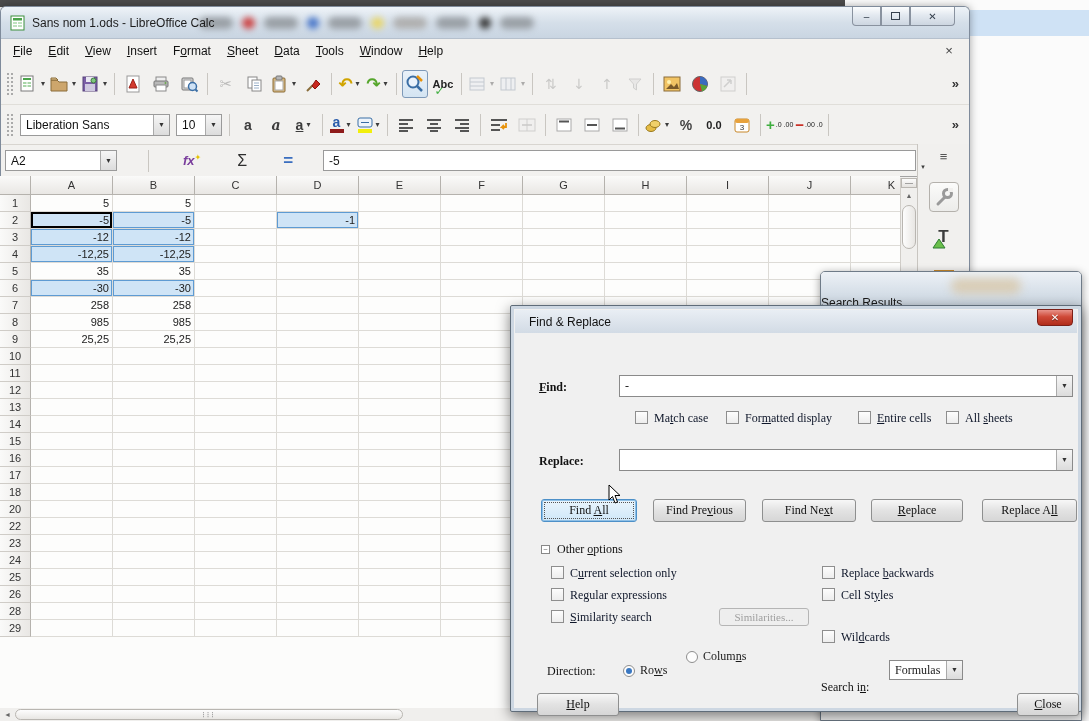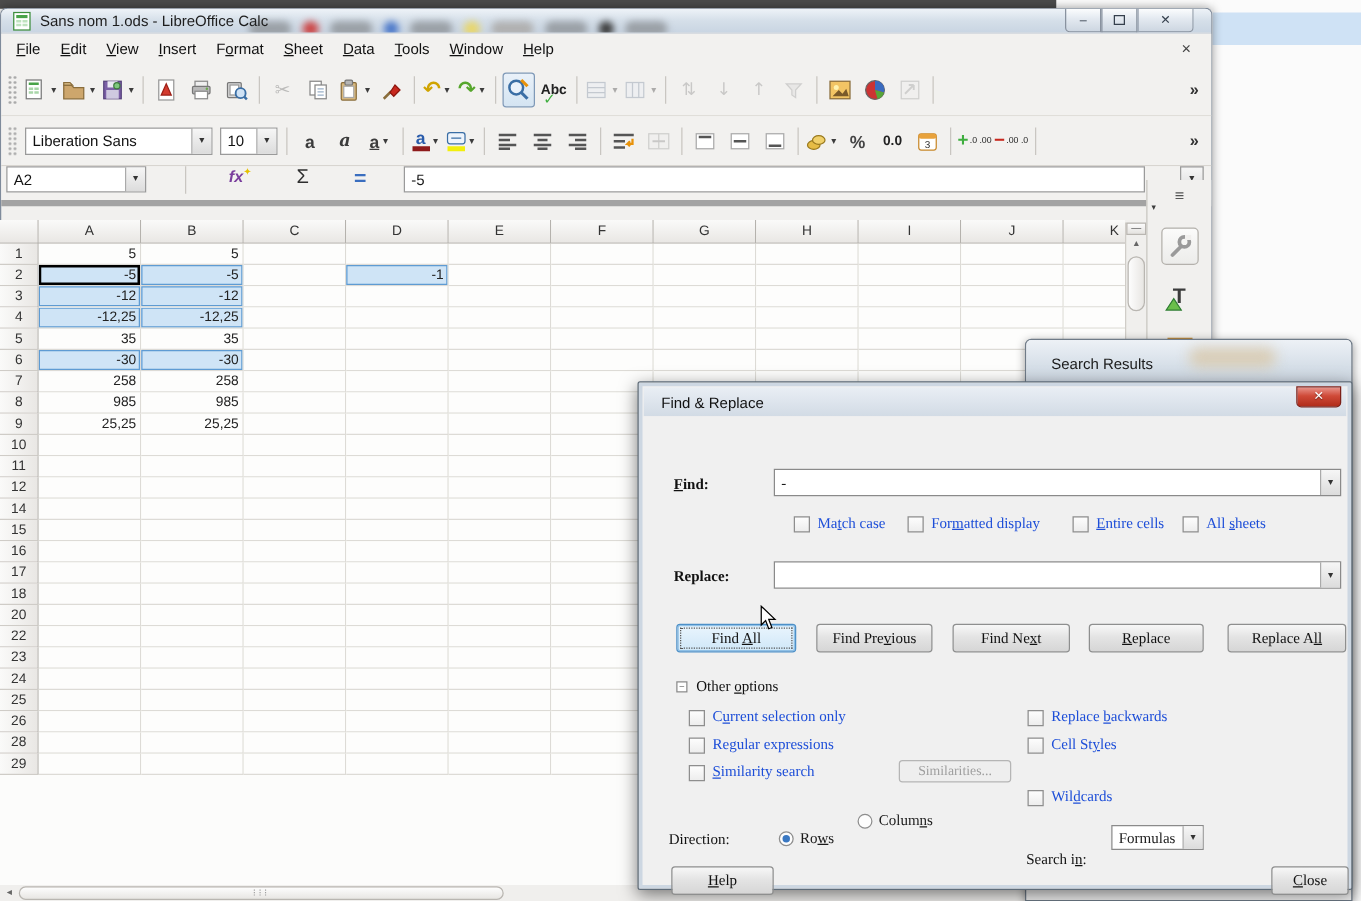--- a/index.html
+++ b/index.html
@@ -10,21 +10,21 @@
   
   .bg-dark-strip { position:absolute; left:0; top:0; width:845px; height:7px; background:#4c4c4c; }
   .bg-right { position:absolute; left:970px; top:0; width:119px; height:721px; background:#fbfbfb; }
   .bg-right .blue-strip { position:absolute; left:0; top:10px; width:119px; height:26px; background:#cfe2f5; }
 
   
   .app-window { position:absolute; left:0; top:6px; width:970px; height:715px;
     border:1px solid #7f8b9b; border-bottom:none; border-radius:6px 6px 0 0;
     background:#f1f0ee; box-shadow:0 0 8px rgba(0,0,0,.35); }
 
-  .titlebar { position:relative; height:20px; border-radius:5px 5px 0 0; overflow:hidden;
+  .titlebar { position:relative; height:32px; border-radius:5px 5px 0 0; overflow:hidden;
     background:linear-gradient(#eef3f8,#d5dfe9 50%,#c9d5e2); border-bottom:1px solid #b5c0cd;
     display:flex; align-items:center;text-align:right; }
   .titlebar .doc-icon { width:16px; height:16px; margin:0 6px 0 9px; position:relative; flex:none; }
   .titlebar .doc-icon svg { display:block; }
   .titlebar .title-text { font-size:12px; color:#1d1d1d; white-space:nowrap; z-index:2; }
   .blobs { position:absolute; left:198px; top:7px; height:18px; display:flex; align-items:center; gap:9px; filter:blur(3px); z-index:1; }
   .blob { height:12px; border-radius:6px; }
 
   .win-controls { position:absolute; right:14px; top:0; display:flex; z-index:3; }
   .win-btn { width:29px; height:19px; border:1px solid #89929f; border-top:none;
@@ -65,21 +65,21 @@
   .numfmt { font-size:11px; font-weight:bold; color:#222; }
   .decimals { display:flex; align-items:center; }
   .dec-sign { font-size:15px; font-weight:bold; }
   .dec-txt { font-size:7px; line-height:7px; color:#222; text-align:left; margin-left:1px; }
 
   .combo { height:22px; background:#fff; border:1px solid #9a9a9a; display:flex; align-items:center; margin:0 3px; }
   .combo .combo-text { padding:0 5px; flex:1; font-size:12px; color:#111; white-space:nowrap; overflow:hidden; }
   .combo-arrow { width:16px; height:100%; border-left:1px solid #aaa; background:linear-gradient(#f6f6f6,#dcdcdc); display:flex; align-items:center; justify-content:center; font-size:7px; color:#333; }
 
   
-  .formulabar { height:32px; background:#f2f1ef; display:flex; align-items:flex-start; border-bottom:5px solid #a3a3a3; position:relative;gap:24px; }
+  .formulabar { height:32px; background:#f2f1ef; display:flex; align-items:center; border-bottom:1px solid #a3a3a3; position:relative;gap:24px; }
   .namebox { width:112px; height:21px; margin-left:4px; }
   .fb-icon { margin:0 6px; }
   .fx { color:#7a3e9d; font-style:italic; font-weight:bold; font-size:13px; }
   .fx sup { color:#e5c100; font-size:8px; }
   .sigma { font-size:16px; color:#2e2e2e; }
   .equals { font-size:17px; font-weight:bold; color:#3a6ebf; }
   .formula-input { height:21px; background:#fff; border:1px solid #9a9a9a; flex:1; margin-right:4px;
     display:flex; align-items:center; padding:0 5px; font-size:12px; }
   .fb-expand { width:19px; height:21px; margin-right:6px; border:1px solid #9a9a9a; background:linear-gradient(#f6f6f6,#dcdcdc);
     display:flex; align-items:center; justify-content:center; font-size:7px; color:#333; }
@@ -116,36 +116,36 @@
   .sb-menu .caret { font-size:7px; display:block; }
   .sb-btn { width:30px; height:30px; margin:10px auto 0; display:flex; align-items:center; justify-content:center; border-radius:4px; }
   .sb-btn.framed { border:1px solid #b4b1ac; background:linear-gradient(#fbfbfa,#ececea); }
   .styles-T { font-size:17px; font-weight:bold; color:#3c3c3c; position:relative; }
   .styles-T svg { position:absolute; left:-6px; bottom:-2px; }
 
   
   .search-window { position:absolute; left:820px; top:271px; width:262px; height:450px;
     border:1px solid #6f7b88; border-radius:5px 5px 0 0; background:#f0f0f0; box-shadow:0 2px 8px rgba(0,0,0,.4); }
   .search-window .wtitle { height:39px; border-radius:4px 4px 0 0; background:linear-gradient(#edf1f6,#d6dfe8 55%,#ccd6e1);
-    display:flex; align-items:center; padding-left:20px; position:relative; overflow:hidden; border-bottom:1px solid #b8c2ce; }
+    display:flex; align-items:flex-end; padding-left:0; position:relative; overflow:hidden; border-bottom:1px solid #b8c2ce; }
   .search-window .wtitle .beige-blob { position:absolute; left:130px; top:6px; width:70px; height:16px; background:#d8c7a8; border-radius:8px; filter:blur(5px); opacity:.8; }
 
   .dialog { position:absolute; left:510px; top:305px; width:572px; height:407px;
     border:1px solid #5f6c79; background:#f0f0f0; box-shadow:inset 0 0 0 3px #cdd7e2, 0 4px 14px rgba(0,0,0,.5); border-radius:2px; }
   .dlg-title { position:absolute; left:4px; top:4px; right:4px; height:23px; background:linear-gradient(#e9eef4,#d2dbe5);
     display:flex; align-items:center; padding-left:14px; font-size:12px; color:#111; }
   .dlg-close { position:absolute; right:8px; top:3px; width:36px; height:17px; border:1px solid #7c2018; border-radius:0 0 4px 4px;
     background:linear-gradient(#e8938a,#cf4a38 45%,#b02c1a); color:#fff; font-size:10px; display:flex; align-items:center; justify-content:center;
     text-shadow:0 1px 1px rgba(0,0,0,.5); }
   .dlg-body { position:absolute; left:4px; top:27px; right:4px; bottom:4px; background:#f0f0f0;font-family:Liberation Serif, serif; }
 
   .dlg-label { position:absolute; font-size:12px; color:#111; }
   .dlg-combo { position:absolute; height:22px; background:#fff; border:1px solid #8a8a8a; display:flex; align-items:center; }
   .dlg-combo .val { flex:1; padding:0 5px; font-size:12px; }
-  .checkbox { display:inline-flex; align-items:flex-end; position:absolute; font-size:12px; color:#1d4ed8; }
+  .checkbox { display:inline-flex; align-items:flex-start; position:absolute; font-size:12px; color:#0f172a; }
   .cb-box { width:13px; height:13px; border:1px solid #8e8e8e; background:linear-gradient(#fdfdfd,#ededed); margin-right:6px; flex:none; }
   .radio { display:inline-flex; align-items:center; position:absolute; font-size:12px; }
   .rb-circ { width:12px; height:12px; border:1px solid #8e8e8e; border-radius:50%; background:#fdfdfd; margin-right:5px; position:relative; flex:none; }
   .rb-circ.sel::after { content:""; position:absolute; left:2px; top:2px; width:6px; height:6px; border-radius:50%; background:#3a78c2; }
   .btn { position:absolute; height:23px; border:1px solid #8e8f8f; border-radius:3px;
     background:linear-gradient(#f7f7f7,#e3e3e3 48%,#d6d6d6); display:flex; align-items:center; justify-content:center; font-size:12px; color:#111; }
   .btn.focused { border-color:#4d90c8; background:linear-gradient(#eaf5fd,#cfe7f8); box-shadow:inset 0 0 0 1px #8fc0e6; }
   .btn.focused::after { content:""; position:absolute; inset:2px; border:1px dotted #555; }
   .btn.disabled { color:#9f9f9f; background:#eee; border-color:#b5b5b5; }
   .expander { position:absolute; width:9px; height:9px; border:1px solid #888; background:#fff; font-size:8px; line-height:7px; text-align:center; color:#333; }
@@ -709,20 +709,34 @@
       <div class="cell"></div>
       <div class="cell"></div>
       <div class="cell"></div>
       <div class="cell"></div>
       <div class="cell"></div>
       <div class="cell"></div>
       <div class="cell"></div>
       <div class="cell"></div>
     </div>
     <div class="sheet-row">
+      <div class="row-h">13</div>
+      <div class="cell"></div>
+      <div class="cell"></div>
+      <div class="cell"></div>
+      <div class="cell"></div>
+      <div class="cell"></div>
+      <div class="cell"></div>
+      <div class="cell"></div>
+      <div class="cell"></div>
+      <div class="cell"></div>
+      <div class="cell"></div>
+      <div class="cell"></div>
+    </div>
+    <div class="sheet-row">
       <div class="row-h">14</div>
       <div class="cell"></div>
       <div class="cell"></div>
       <div class="cell"></div>
       <div class="cell"></div>
       <div class="cell"></div>
       <div class="cell"></div>
       <div class="cell"></div>
       <div class="cell"></div>
       <div class="cell"></div>
@@ -1022,21 +1036,21 @@
       </span>
     <span class="checkbox" style="left:307px;top:255px">
         <span class="cb-box"></span>
         <span>Cell St<u>y</u>les</span>
       </span>
     <span class="checkbox" style="left:307px;top:297px">
         <span class="cb-box"></span>
         <span>Wil<u>d</u>cards</span>
       </span>
 
-    <span class="dlg-label" style="left:20px;top:331px">Direction:</span>
+    <span class="dlg-label" style="left:32px;top:331px">Direction:</span>
     <span class="radio" style="left:108px;top:330px">
         <span class="rb-circ sel"></span>
         <span>Ro<u>w</u>s</span>
       </span>
     <span class="radio" style="left:171px;top:316px">
         <span class="rb-circ"></span>
         <span>Colum<u>n</u>s</span>
       </span>
     <span class="dlg-label" style="left:306px;top:347px">Search i<u>n</u>:</span>
     <div class="dlg-combo" style="left:374px;top:327px;width:74px;height:20px">

